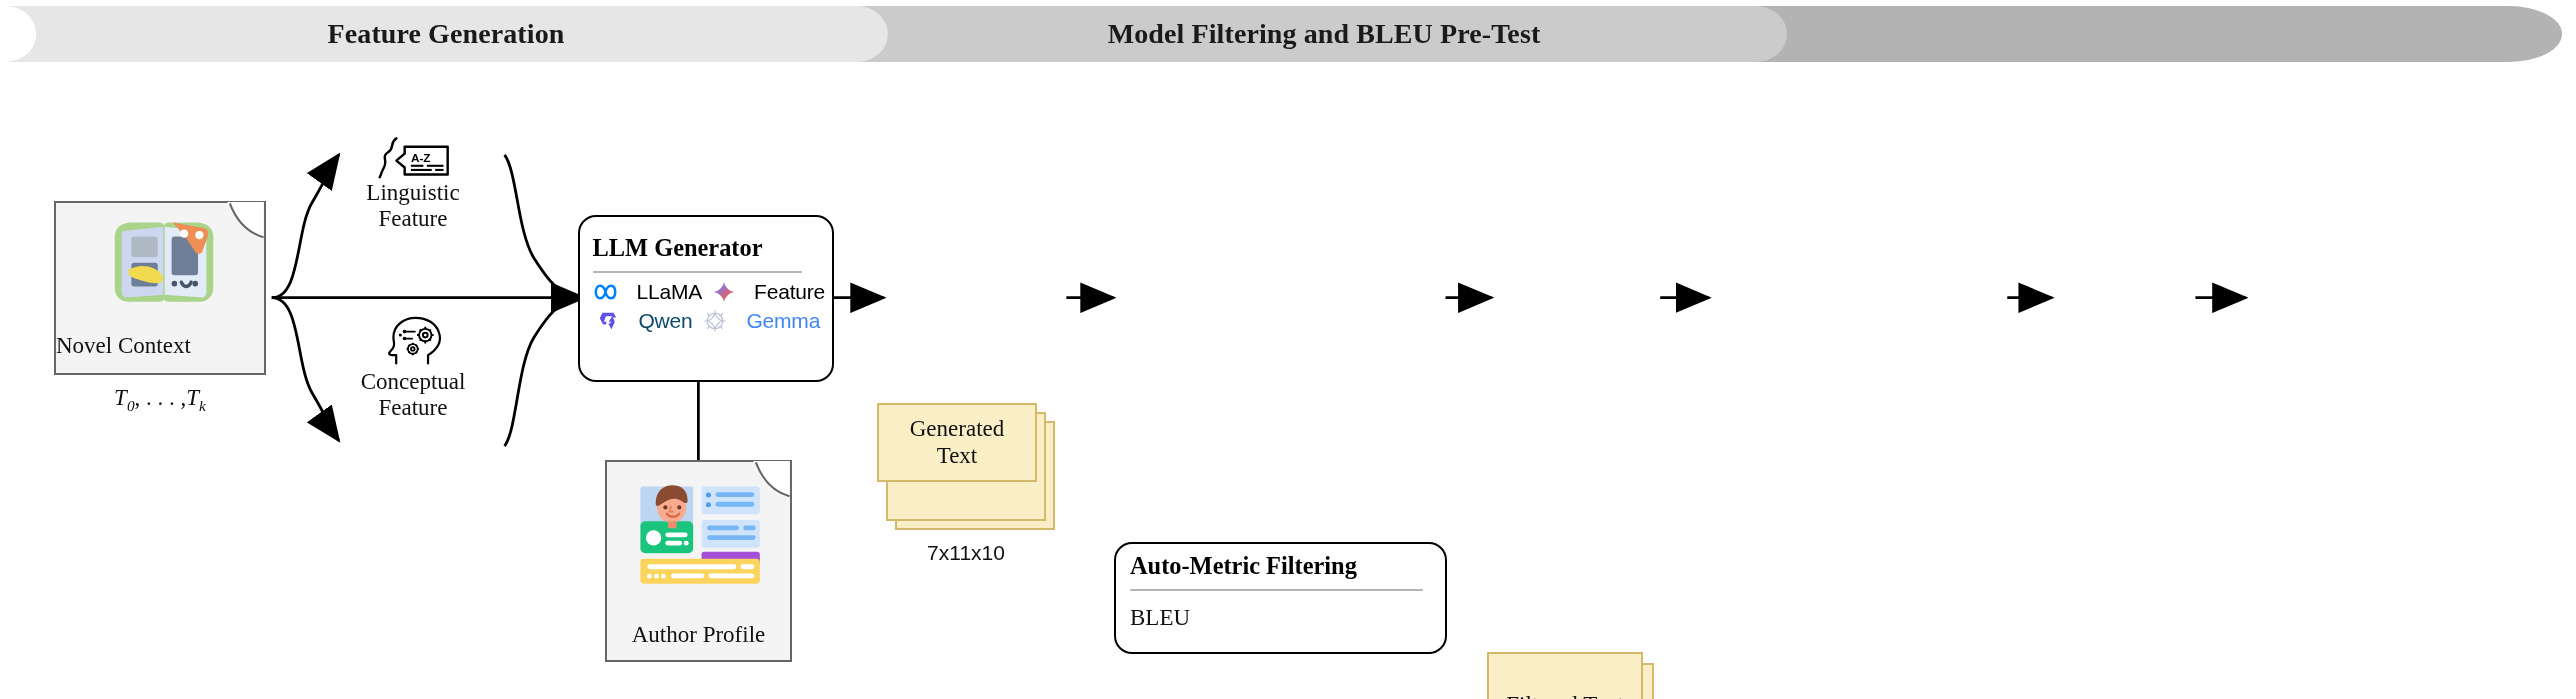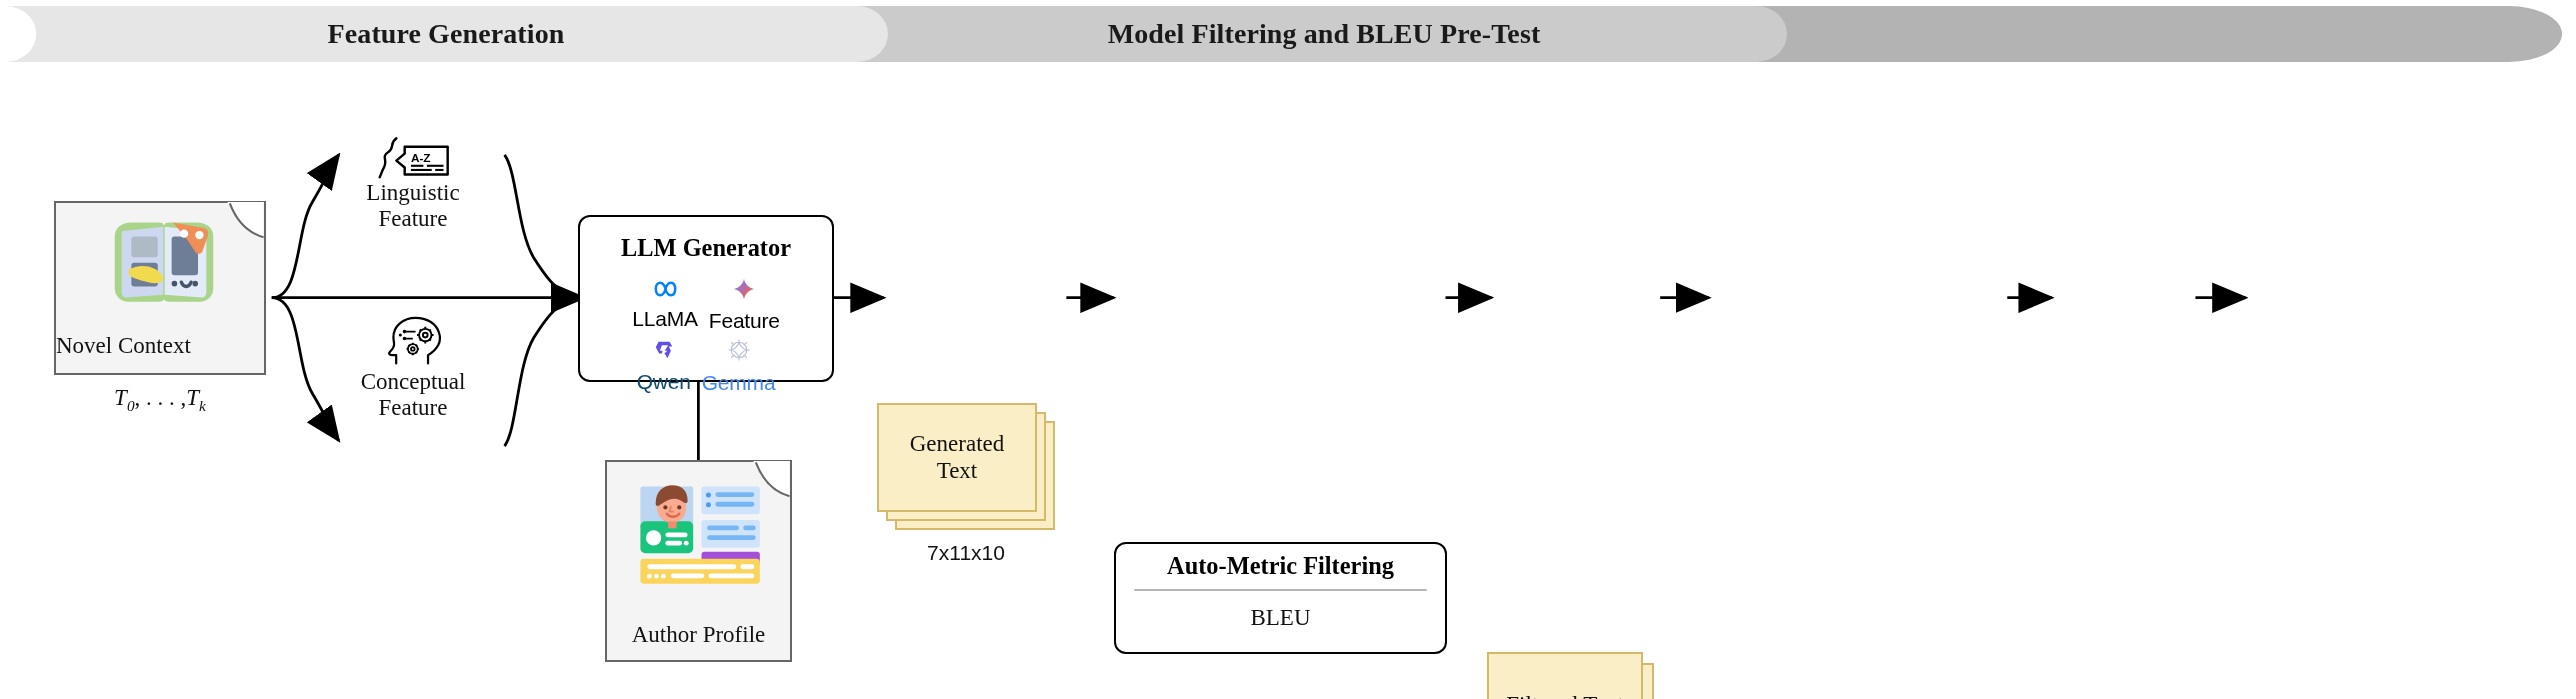--- a/index.html
+++ b/index.html
@@ -56,24 +56,24 @@
     text-align: center;
     font-family: "Liberation Serif", serif;
     font-size: 23px;
     color: #111;
   }
 
   
   .pbox {
     background: #ffffff;
     border: 2.8px solid #000000;
-    border-radius: 12px;
+    border-radius: 18px;
     box-sizing: border-box;
     display: flex; flex-direction: column;
-    align-items: center;
+    align-items: flex-start;
     position: relative;
   }
   .pbox-title {
     font-family: "Liberation Serif", serif;
     font-weight: bold;
     font-size: 24.4px;
     color: #000;
     text-align: center;
     white-space: nowrap;
   }
@@ -125,21 +125,21 @@
     line-height: 1.12;
   }
 
   
   .logo-rows {
     display: flex; flex-direction: column;
     gap: 4.2px; align-items: center;
     margin-top: 7px;
   }
   .logo-row { display: flex; align-items: center; gap: 11px; }
-  .logo-item { display: flex; align-items: center; gap: 9px; flex-direction: column; }
+  .logo-item { display: flex; align-items: center; gap: 19px; }
   .logo-txt {
     font-family: "Liberation Sans", sans-serif;
     font-size: 21px;
     font-weight: 500;
     letter-spacing: -0.2px;
     white-space: nowrap;
   }
   .t-black { color: #000000; }
   .t-qwen  { color: #0c4a6e; }
   .t-gemma { color: #4285f4; }
@@ -349,21 +349,21 @@
       <rect x="46" y="131" width="48" height="7" rx="3.5" fill="#ffffff"></rect>
       <rect x="100" y="131" width="66" height="7" rx="3.5" fill="#ffffff"></rect>
     </svg>
     <div style="position:absolute; left:0; right:0; bottom:12.5px; text-align:center; font-family:'Liberation Serif', serif; font-size:23px; color:#111;">Author Profile</div>
   </div>
 </div>
 
 <div class="node stack" style="left:877px; top:236px; width:188px; height:132px;">
   <div class="card" style="left:18px; top:18px; width:160px; height:109px;"></div>
   <div class="card" style="left:9px; top:9px; width:160px; height:109px;"></div>
-  <div class="card card-front" style="left:0; top:0; width:160px; height:109px; flex-direction:column;">
+  <div class="card card-front" style="left:0; top:0; width:160px; height:79px; flex-direction:column;">
     <span>Generated</span>
     <span>Text</span>
   </div>
   <div class="stack-caption" style="left:0; top:138px; width:178px;">7x11x10</div>
 </div>
 
 <div class="node pbox" style="left:1114px; top:243px; width:333px; height:112px; padding:8.4px 14px;">
   <div class="pbox-title" style="margin-top:0;">Auto-Metric Filtering</div>
   <div class="pbox-rule" style="width:293px; margin-top:8.4px;"></div>
   <div class="pbox-line" style="margin-top:13px;">BLEU</div>

